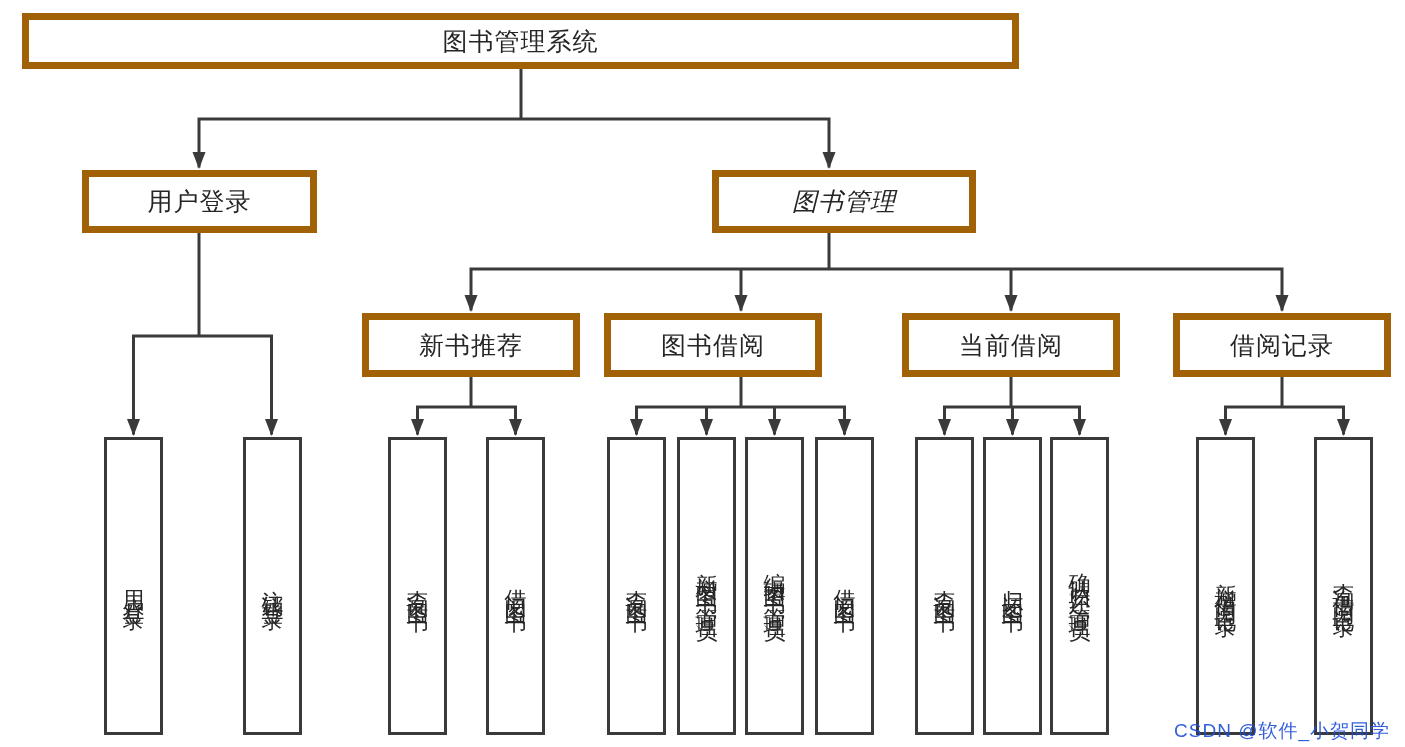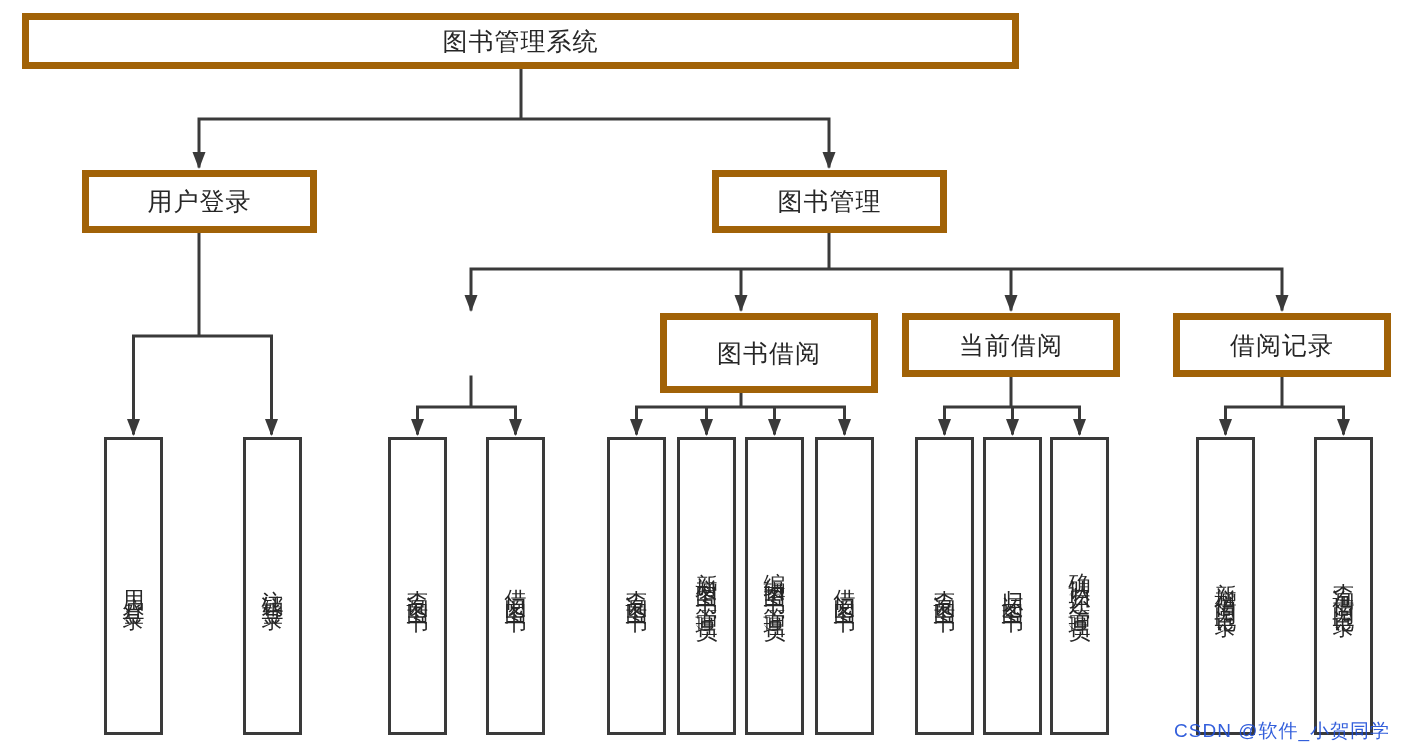--- a/index.html
+++ b/index.html
@@ -26,23 +26,23 @@
     display: flex;
     align-items: center;
     justify-content: center;
     font-size: 25px;
     letter-spacing: 1px;
     color: #262626;
     white-space: nowrap;
   }
   .root  { left: 22px;  top: 13px;  width: 997px; height: 56px; }
   .n-user-login { left: 82px;  top: 170px; width: 235px; height: 63px; }
-  .n-book-mgmt  { left: 712px; top: 170px; width: 235px; height: 63px; }
+  .n-book-mgmt  { left: 712px; top: 170px; width: 264px; height: 63px; font-style: italic; }
   .n-recommend  { left: 362px; top: 313px; width: 218px; height: 64px; }
-  .n-borrow     { left: 660px; top: 313px; width: 218px; height: 80px; }
+  .n-borrow     { left: 604px; top: 313px; width: 218px; height: 64px; }
   .n-current    { left: 902px; top: 313px; width: 218px; height: 64px; }
   .n-records    { left: 1173px; top: 313px; width: 218px; height: 64px; }
   .leaf {
     position: absolute;
     top: 437px;
     width: 59px;
     height: 298px;
     box-sizing: border-box;
     border: 3px solid #3a3a3a;
     background: #ffffff;
@@ -130,20 +130,21 @@
       <polygon points="1225.5,436 1219,419 1232,419"></polygon>
       <polygon points="1343.5,436 1337,419 1350,419"></polygon>
     </g>
   </svg>
 
   <div class="node root">图书管理系统</div>
 
   <div class="node n-user-login">用户登录</div>
   <div class="node n-book-mgmt">图书管理</div>
 
+  <div class="node n-recommend">新书推荐</div>
   <div class="node n-borrow">图书借阅</div>
   <div class="node n-current">当前借阅</div>
   <div class="node n-records">借阅记录</div>
 
   <div class="leaf lf-a1">
     <span>用户登录</span>
   </div>
   <div class="leaf lf-a2">
     <span>注销登录</span>
   </div>

